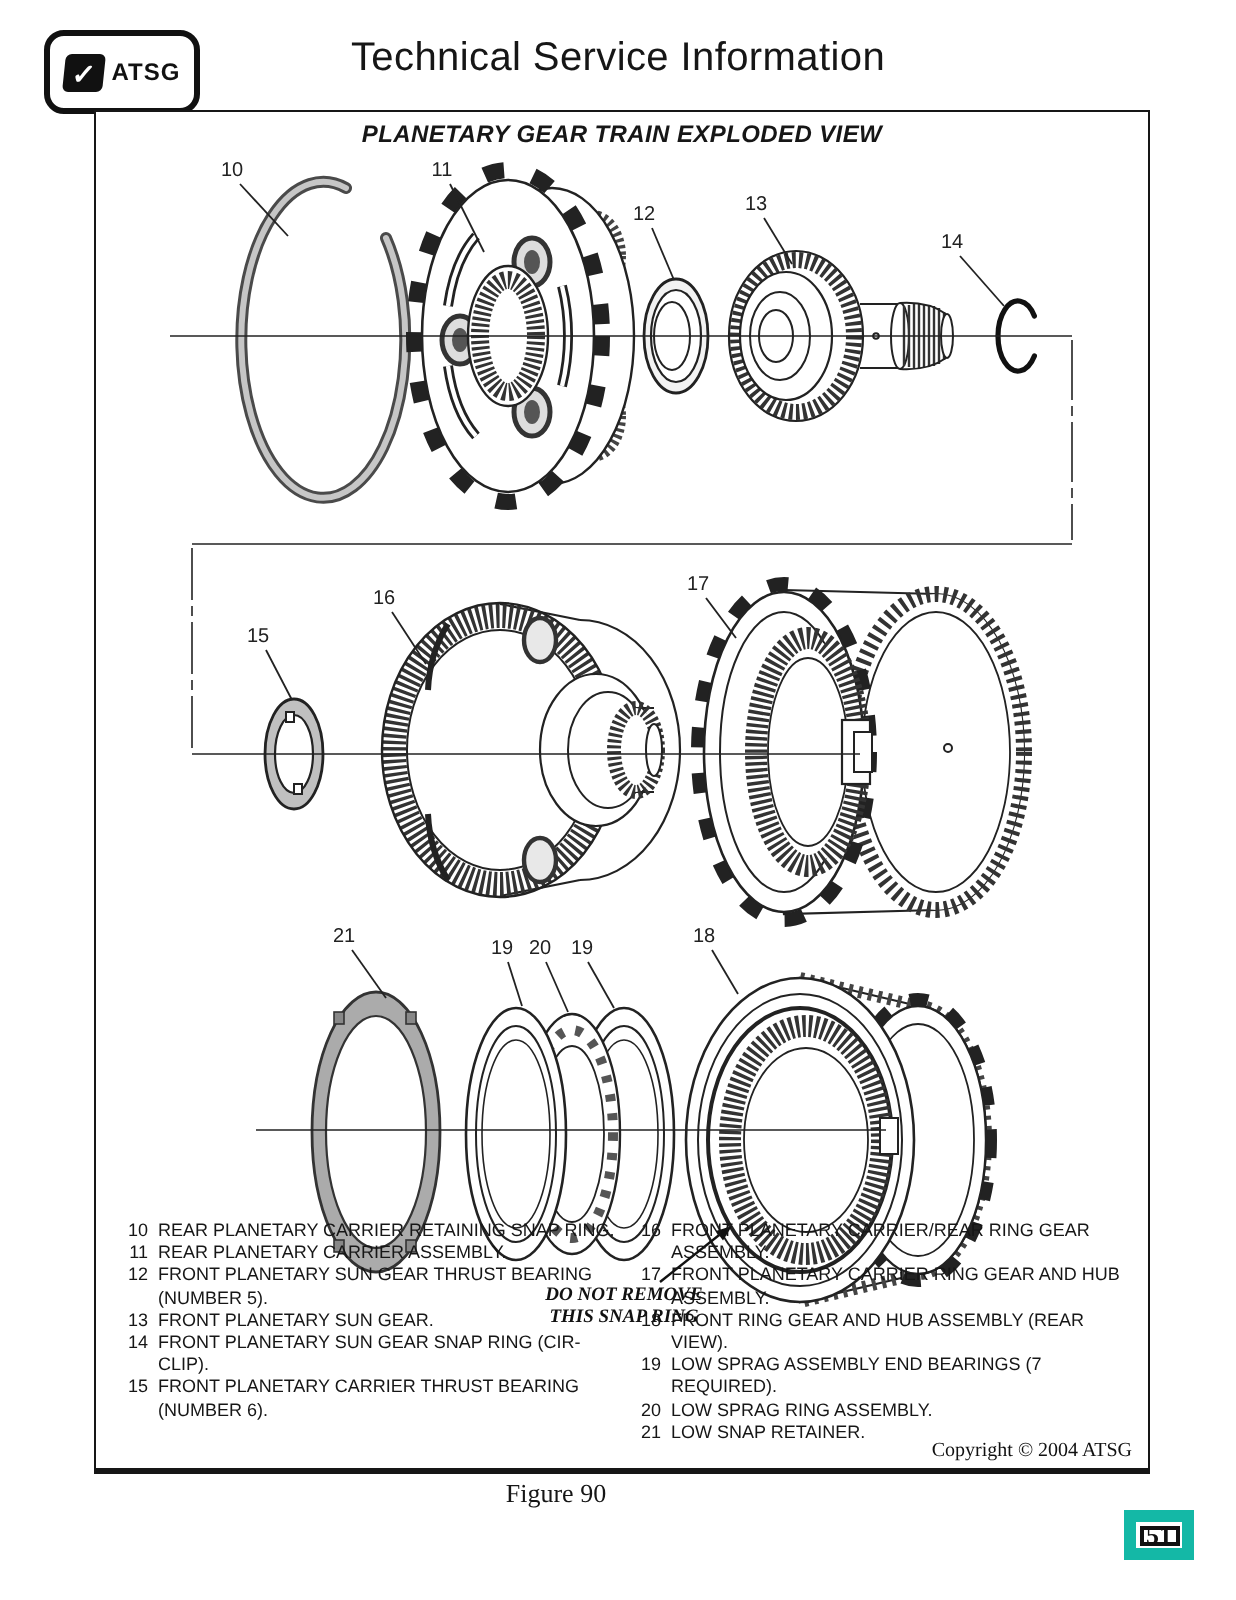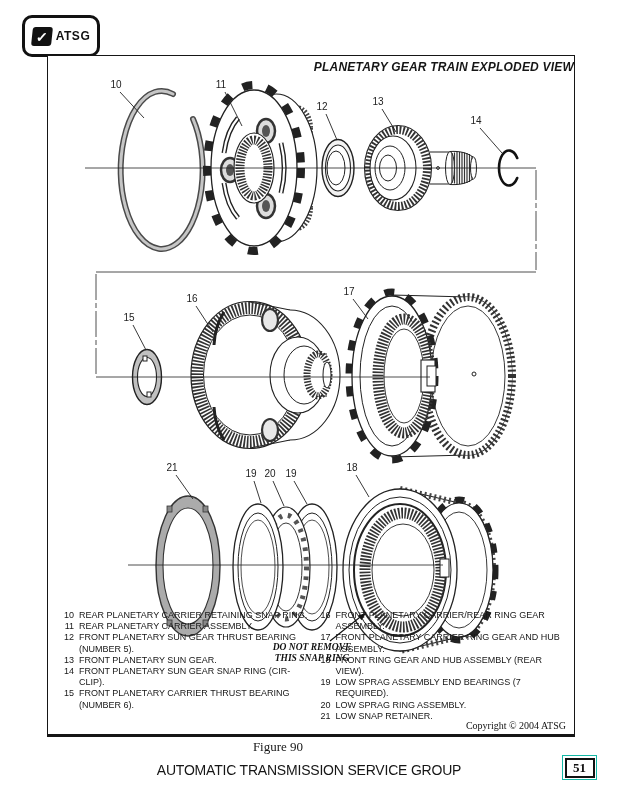--- a/index.html
+++ b/index.html
@@ -6,48 +6,49 @@
   .page{position:relative;width:618px;height:800px;background:#fff;font-family:"Liberation Sans",sans-serif;color:#111;overflow:hidden;}
 
   
   .logo{position:absolute;left:22px;top:15px;width:78px;height:42px;border:3px solid #111;border-radius:10px;background:#fff;box-sizing:border-box;display:flex;align-items:center;justify-content:center;gap:4px;}
   .logo-check{width:20px;height:19px;background:#111;border-radius:3px;color:#fff;font-size:14px;font-weight:bold;display:flex;align-items:center;justify-content:center;transform:skewX(-6deg);}
   .logo-text{font-weight:900;font-size:12px;letter-spacing:.5px;color:#111;}
   .main-title{position:absolute;left:0;top:18px;width:618px;text-align:center;font-size:20px;letter-spacing:.2px;color:#161616;}
 
   
   .box{position:absolute;left:47px;top:55px;width:528px;height:682px;border:1.5px solid #161616;border-bottom-width:3px;box-sizing:border-box;background:#fff;}
-  .diagram-title{position:absolute;left:0;top:4px;width:100%;text-align:right;font-size:12px;font-weight:bold;font-style:italic;letter-spacing:.2px;color:#161616;}
+  .diagram-title{position:absolute;left:0;top:4px;width:100%;text-align:center;font-size:12px;font-weight:bold;font-style:italic;letter-spacing:.2px;color:#161616;}
   svg.diagram{position:absolute;left:-1px;top:-1px;width:526px;height:680px;}
 
   
   .legend{position:absolute;left:13px;right:6px;bottom:12px;display:flex;gap:6px;font-size:9px;line-height:11.2px;color:#161616;}
   .legend-col{width:50%;}
   .legend-row{display:flex;}
   .legend-row .num{width:13px;text-align:right;flex:0 0 13px;margin-right:5px;}
   .copyright{position:absolute;right:8px;bottom:3px;font-family:"Liberation Serif",serif;font-weight:normal;font-size:10px;color:#111;}
 
   
   .figure-caption{position:absolute;left:0;top:739px;width:556px;text-align:center;font-family:"Liberation Serif",serif;font-size:13px;color:#161616;}
   .footer-text{position:absolute;left:0;top:762px;width:618px;text-align:center;font-size:14px;letter-spacing:-.2px;color:#161616;}
-  .page-num{position:absolute;left:562px;top:755px;width:35px;height:25px;border:1px solid #14b8a6;box-sizing:border-box;padding:1.5px;background:#fff;}
+  .page-num{position:absolute;left:562px;top:755px;width:35px;height:25px;border:6px solid #14b8a6;box-sizing:border-box;padding:1.5px;background:#fff;}
   .page-num-inner{width:100%;height:100%;border:2px solid #111;box-sizing:border-box;display:flex;align-items:center;justify-content:center;font-family:"Liberation Serif",serif;font-weight:bold;font-size:13px;}
 
   text.co{font-family:"Liberation Sans",sans-serif;font-size:10px;fill:#222;}
   text.warn{font-family:"Liberation Serif",serif;font-size:9.5px;font-weight:bold;font-style:italic;fill:#111;}
 </style>
 </head>
 <body>
 
 <div class="page">
 
   <div class="logo">
     <span class="logo-check">✓</span>
     <span class="logo-text">ATSG</span>
   </div>
+  <div class="main-title">Technical Service Information</div>
 
   <div class="box">
     <div class="diagram-title">PLANETARY GEAR TRAIN EXPLODED VIEW</div>
 
     <svg class="diagram" viewBox="47 55 526 680" preserveAspectRatio="none">
 
       <g>
         <path d="M193,119 A41,79 0 1 1 173,94" stroke="#4a4a4a" stroke-width="6" fill="none" stroke-linecap="round"></path>
         <path d="M193,119 A41,79 0 1 1 173,94" stroke="#c6c6c6" stroke-width="3" fill="none" stroke-linecap="round"></path>
       </g>
@@ -270,18 +271,17 @@
         <div class="legend-row">
             <span class="num">21</span>
             <span>LOW SNAP RETAINER.</span>
           </div>
       </div>
     </div>
     <div class="copyright">Copyright © 2004 ATSG</div>
   </div>
 
   <div class="figure-caption">Figure 90</div>
-  <div class="footer-text">AUTOMATIC TRANSMISSION SERVICE GROUP</div>
   <div class="page-num">
     <div class="page-num-inner">51</div>
   </div>
 
 </div>
 
 </body></html>

